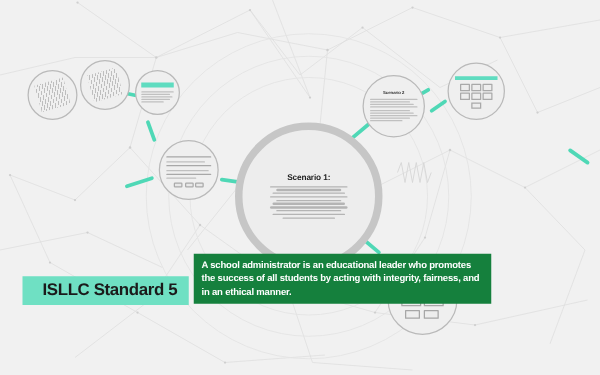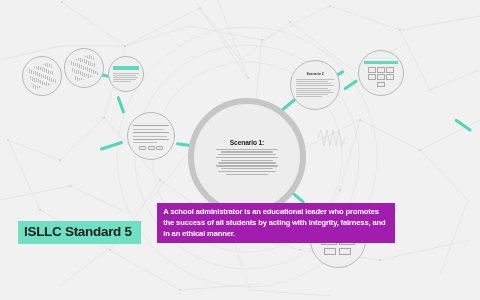--- a/index.html
+++ b/index.html
@@ -181,29 +181,29 @@
     position: absolute;
     left: 18px; top: 200px;
   }
   #title-bar {
     display: inline-block;
     background: #6fe0c3;
     color: #1b1b1b;
     font-weight: bold;
     font-size: 13.5px;
     letter-spacing: -0.3px;
-    padding: 4px 9px 5px 6px;
+    padding: 4px 9px 5px 16px;
     line-height: 1.05;
     white-space: nowrap;
   }
   #subtitle-bar {
     display: inline-block;
-    margin-left: 12px;
+    margin-left: 0;
     margin-top: 3px;
-    background: #a21caf;
+    background: #15803d;
     color: #ffffff;
     font-weight: bold;
     font-size: 7.6px;
     line-height: 1.45;
     padding: 3px 6px 4px 6px;
     max-width: 238px;
     letter-spacing: -0.15px;
   }
 </style>
 </head>

